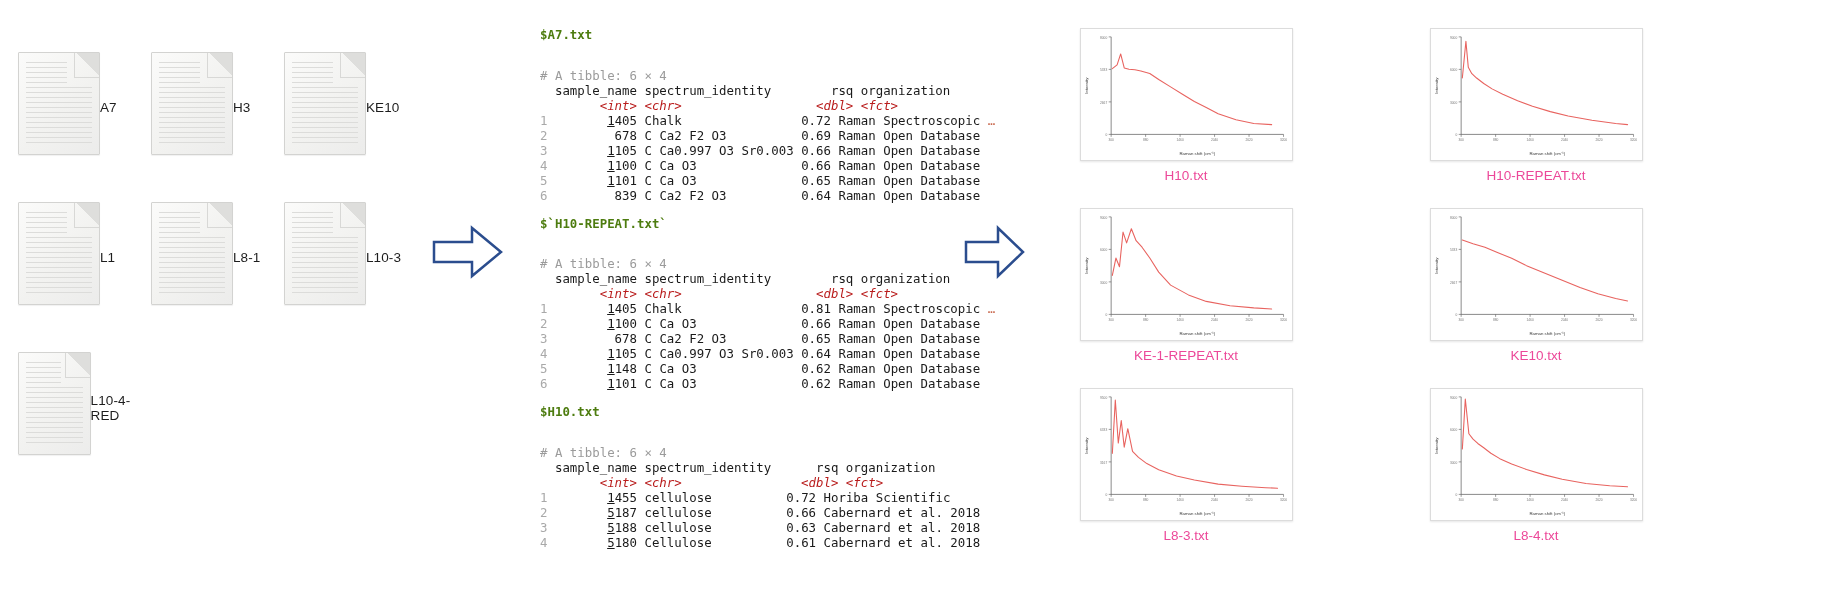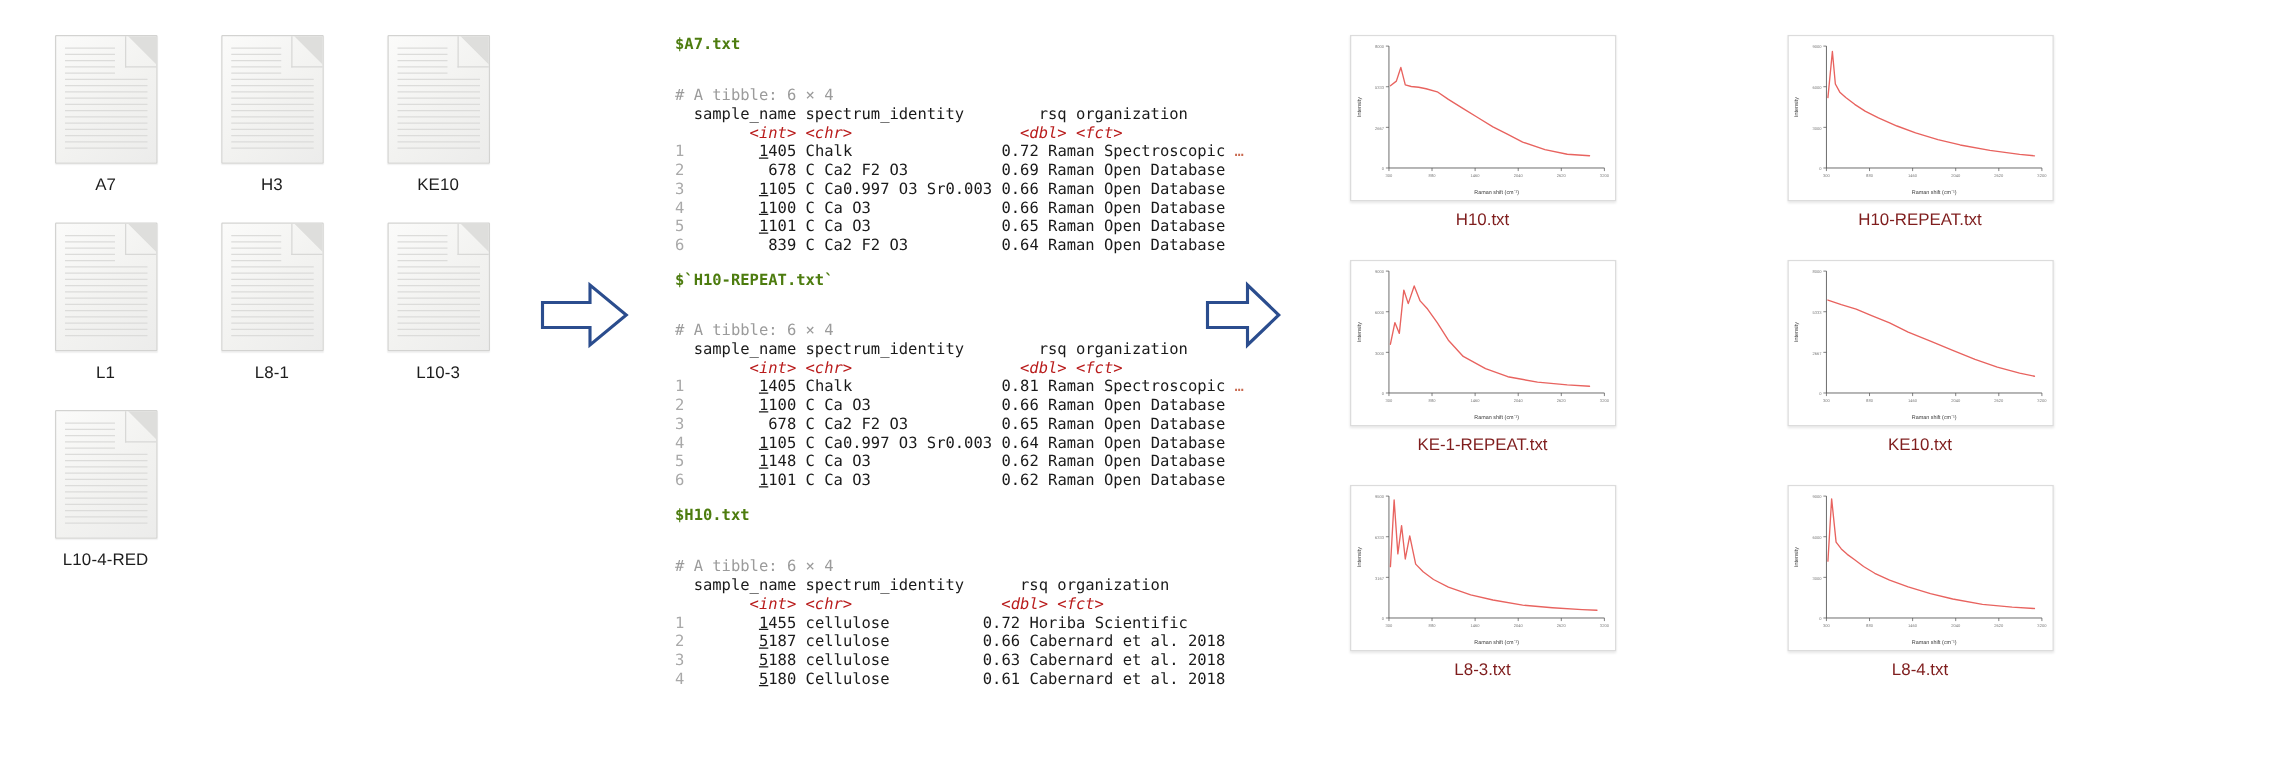--- a/index.html
+++ b/index.html
@@ -9,21 +9,21 @@
     overflow:hidden;position:relative;
   }
   #stage{position:relative;width:1837px;height:613px;}
 
   
   #files{
     position:absolute;left:18px;top:28px;width:400px;height:470px;
     display:grid;grid-template-columns:repeat(3,133px);
     grid-template-rows:repeat(3,150px);
   }
-  .file-cell{display:flex;flex-direction:column;align-items:center;}
+  .file-cell{display:flex;align-items:center;}
   .doc-icon{
     position:relative;width:80px;height:101px;
     background:linear-gradient(135deg,#fbfbfa 0%,#f2f2f0 55%,#ececeb 100%);
     border:1px solid #d3d3d1;border-radius:1px;
     box-shadow:0 1px 1px rgba(0,0,0,.06);
     overflow:hidden;
   }
   .doc-icon .fold{
     position:absolute;right:-1px;top:-1px;width:25px;height:25px;
     background:linear-gradient(225deg,#dededc 0%,#dededc 48%,transparent 50%);
@@ -66,21 +66,21 @@
     grid-template-rows:repeat(3,160px);
     column-gap:70px;row-gap:20px;
   }
   .plot-cell{display:flex;flex-direction:column;align-items:center;}
   .plot-frame{
     width:213px;height:133px;background:#fff;
     border:1px solid #dcdcdc;box-shadow:0 1px 2px rgba(0,0,0,.10);
     box-sizing:border-box;
   }
   .plot-frame svg{display:block;width:100%;height:100%;}
-  .plot-label{margin-top:7px;font-size:13.5px;color:#7f1d1d;text-align:center;}
+  .plot-label{margin-top:7px;font-size:13.5px;color:#ec4899;text-align:center;}
 </style>
 </head>
 <body>
 
 <div id="stage">
 
   <div id="files">
       <div class="file-cell">
         <div class="doc-icon">
           <div class="fold"></div>

